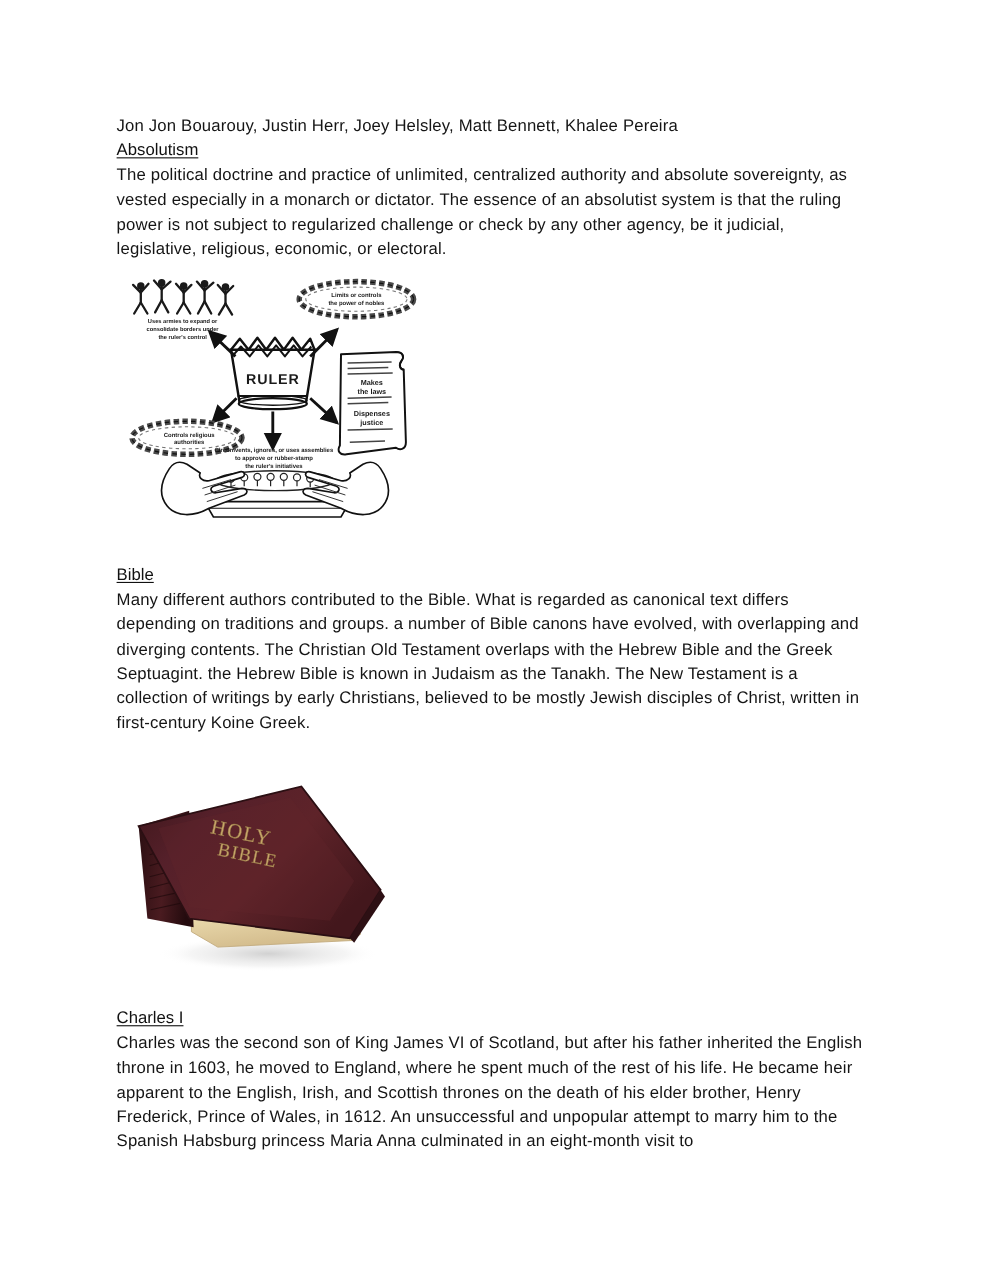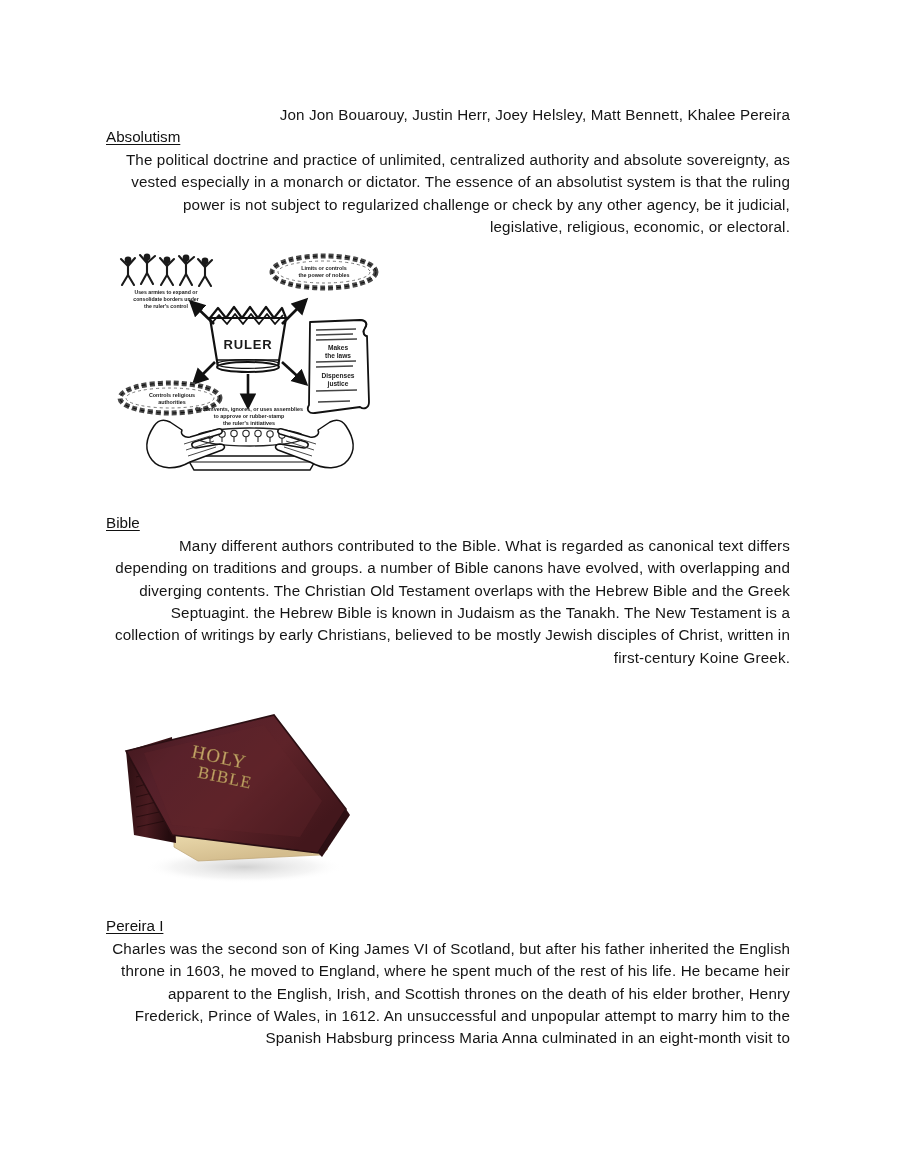--- a/index.html
+++ b/index.html
@@ -30,21 +30,21 @@
     top: 104px;
     width: 684px;
   }
 
   .byline, .para {
     font-size: 15.2px;
     line-height: 22.4px;
     letter-spacing: 0.01em;
     color: #151515;
     margin: 0;
-    text-align: right;
+    text-align: left;
   }
 
   .heading {
     font-size: 15.2px;
     line-height: 22.4px;
     color: #111111;
     margin: 0;
     display: block;
   }
   .heading span.u {
@@ -324,17 +324,17 @@
           <text x="104" y="68" font-size="19" text-anchor="middle" transform="rotate(12 104 68)">HOLY</text>
           <text x="110" y="88" font-size="17" text-anchor="middle" transform="rotate(12 110 88)">BIBLE</text>
         </g>
 
         <path d="M232,114 L236,120 L208,162 L204,158 Z" fill="#2d1014"></path>
       </svg>
     </div>
 
     <div class="sec-gap-c"></div>
 
-    <div class="heading"><span class="u">Pereira I</span></div>
+    <div class="heading"><span class="u">Charles I</span></div>
     <p class="para">Charles was the second son of King James VI of Scotland, but after his father inherited the English throne in 1603, he moved to England, where he spent much of the rest of his life. He became heir apparent to the English, Irish, and Scottish thrones on the death of his elder brother, Henry Frederick, Prince of Wales, in 1612. An unsuccessful and unpopular attempt to marry him to the Spanish Habsburg princess Maria Anna culminated in an eight-month visit to</p>
 
   </div>
 </div>
 
 </body></html>

